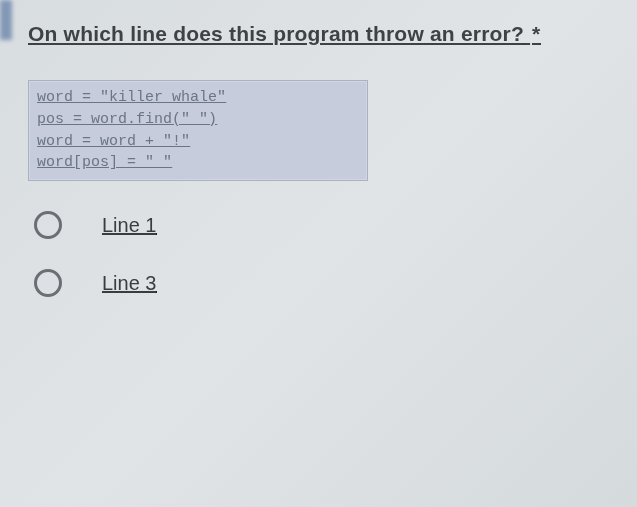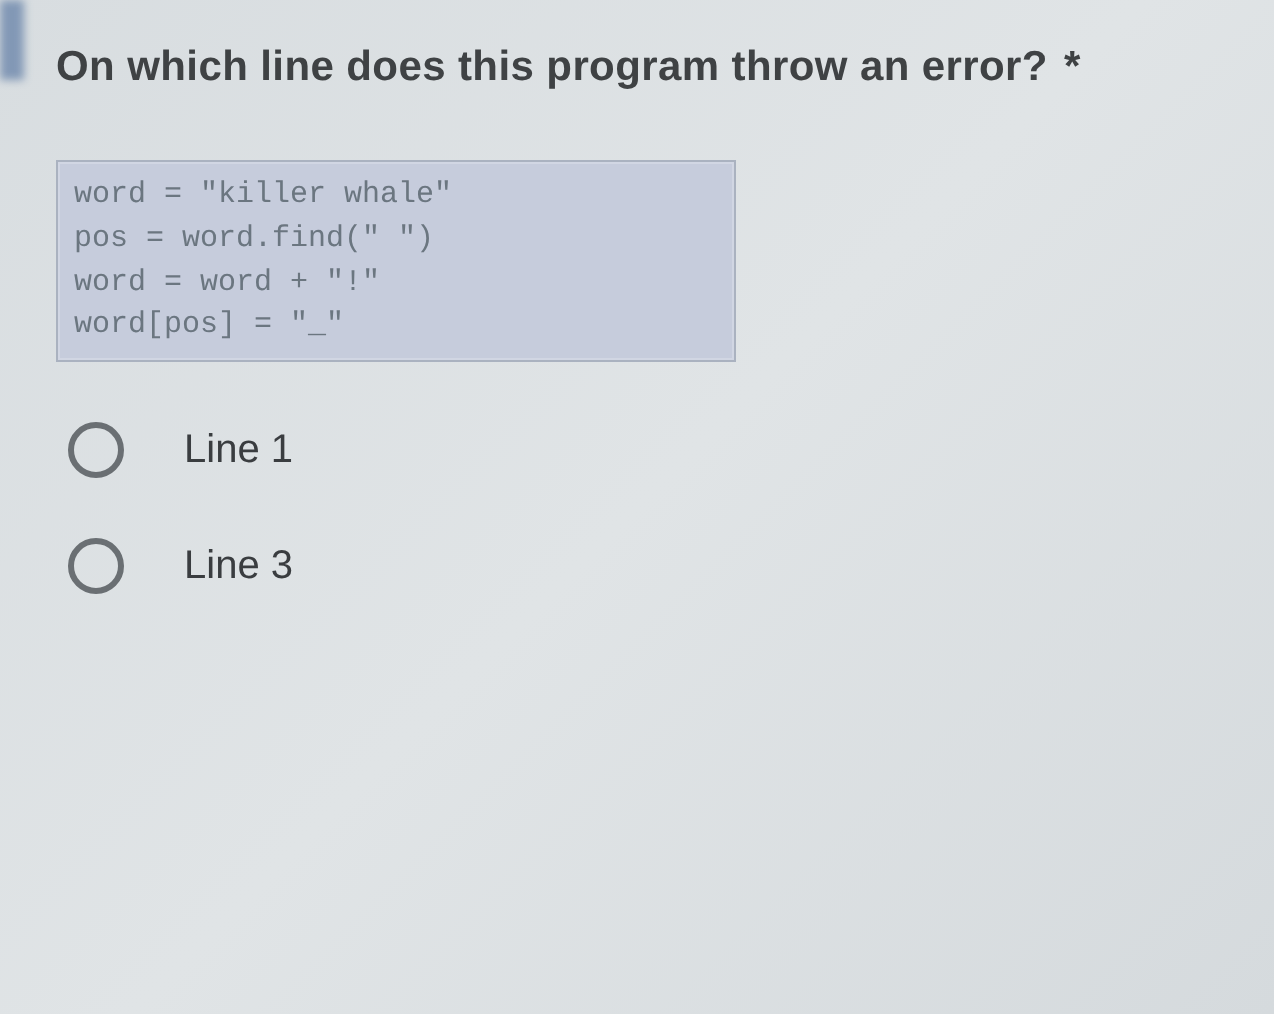--- a/index.html
+++ b/index.html
@@ -1,15 +1,15 @@
 <!DOCTYPE html>
 <html><head>
 <meta charset="utf-8">
 <style>
-  * { box-sizing: border-box; margin: 0; padding: 0; }
+  * { box-sizing: border-box; margin: 0; padding: 0; text-decoration: underline; }
   body {
     width: 637px;
     height: 507px;
     background: linear-gradient(135deg, #d8dde0 0%, #e0e4e6 50%, #d5dadd 100%);
     font-family: Arial, Helvetica, sans-serif;
     overflow: hidden;
     position: relative;
   }
   
   .edge {
@@ -46,21 +46,21 @@
     margin-bottom: 30px;
     box-shadow: inset 0 0 0 1px rgba(255,255,255,.2);
   }
   .codebox div { white-space: pre; }
   .options {
     padding-left: 6px;
   }
   .opt {
     display: flex;
     align-items: center;
-    gap: 30px;
+    gap: 40px;
     margin-bottom: 30px;
     cursor: pointer;
   }
   .radio {
     width: 28px;
     height: 28px;
     border: 3px solid #6a6f73;
     border-radius: 50%;
     flex: 0 0 28px;
     background: transparent;

